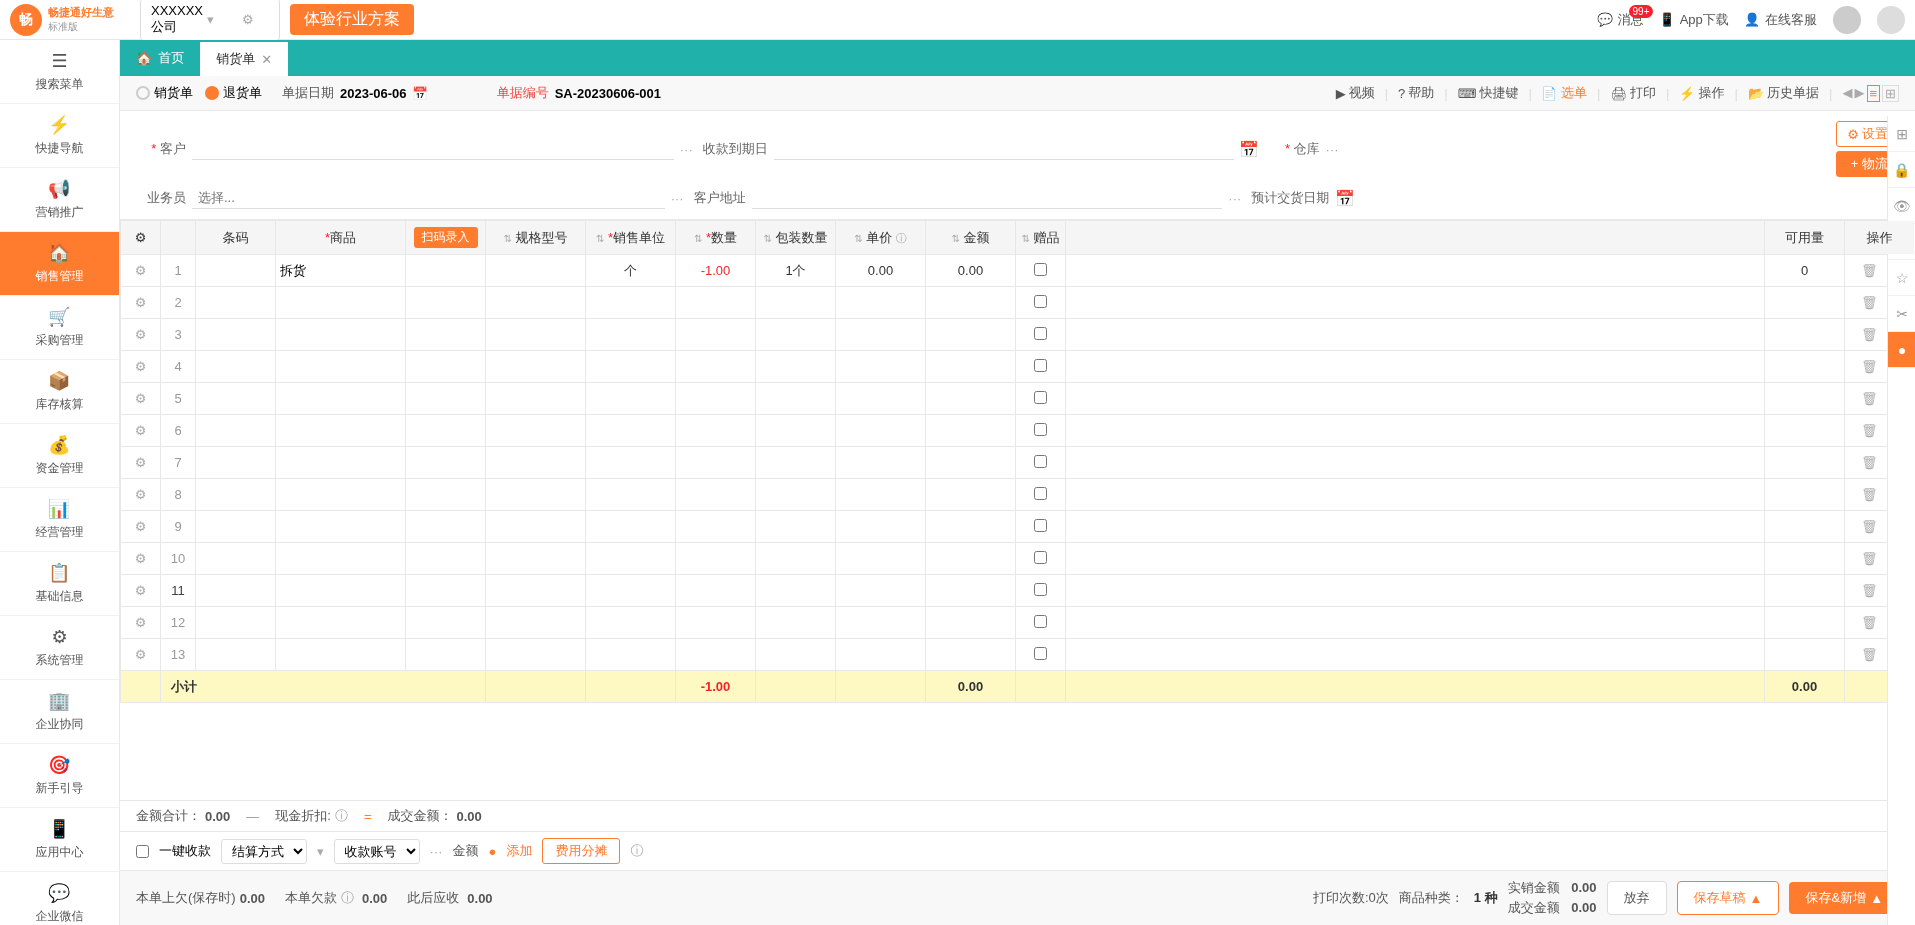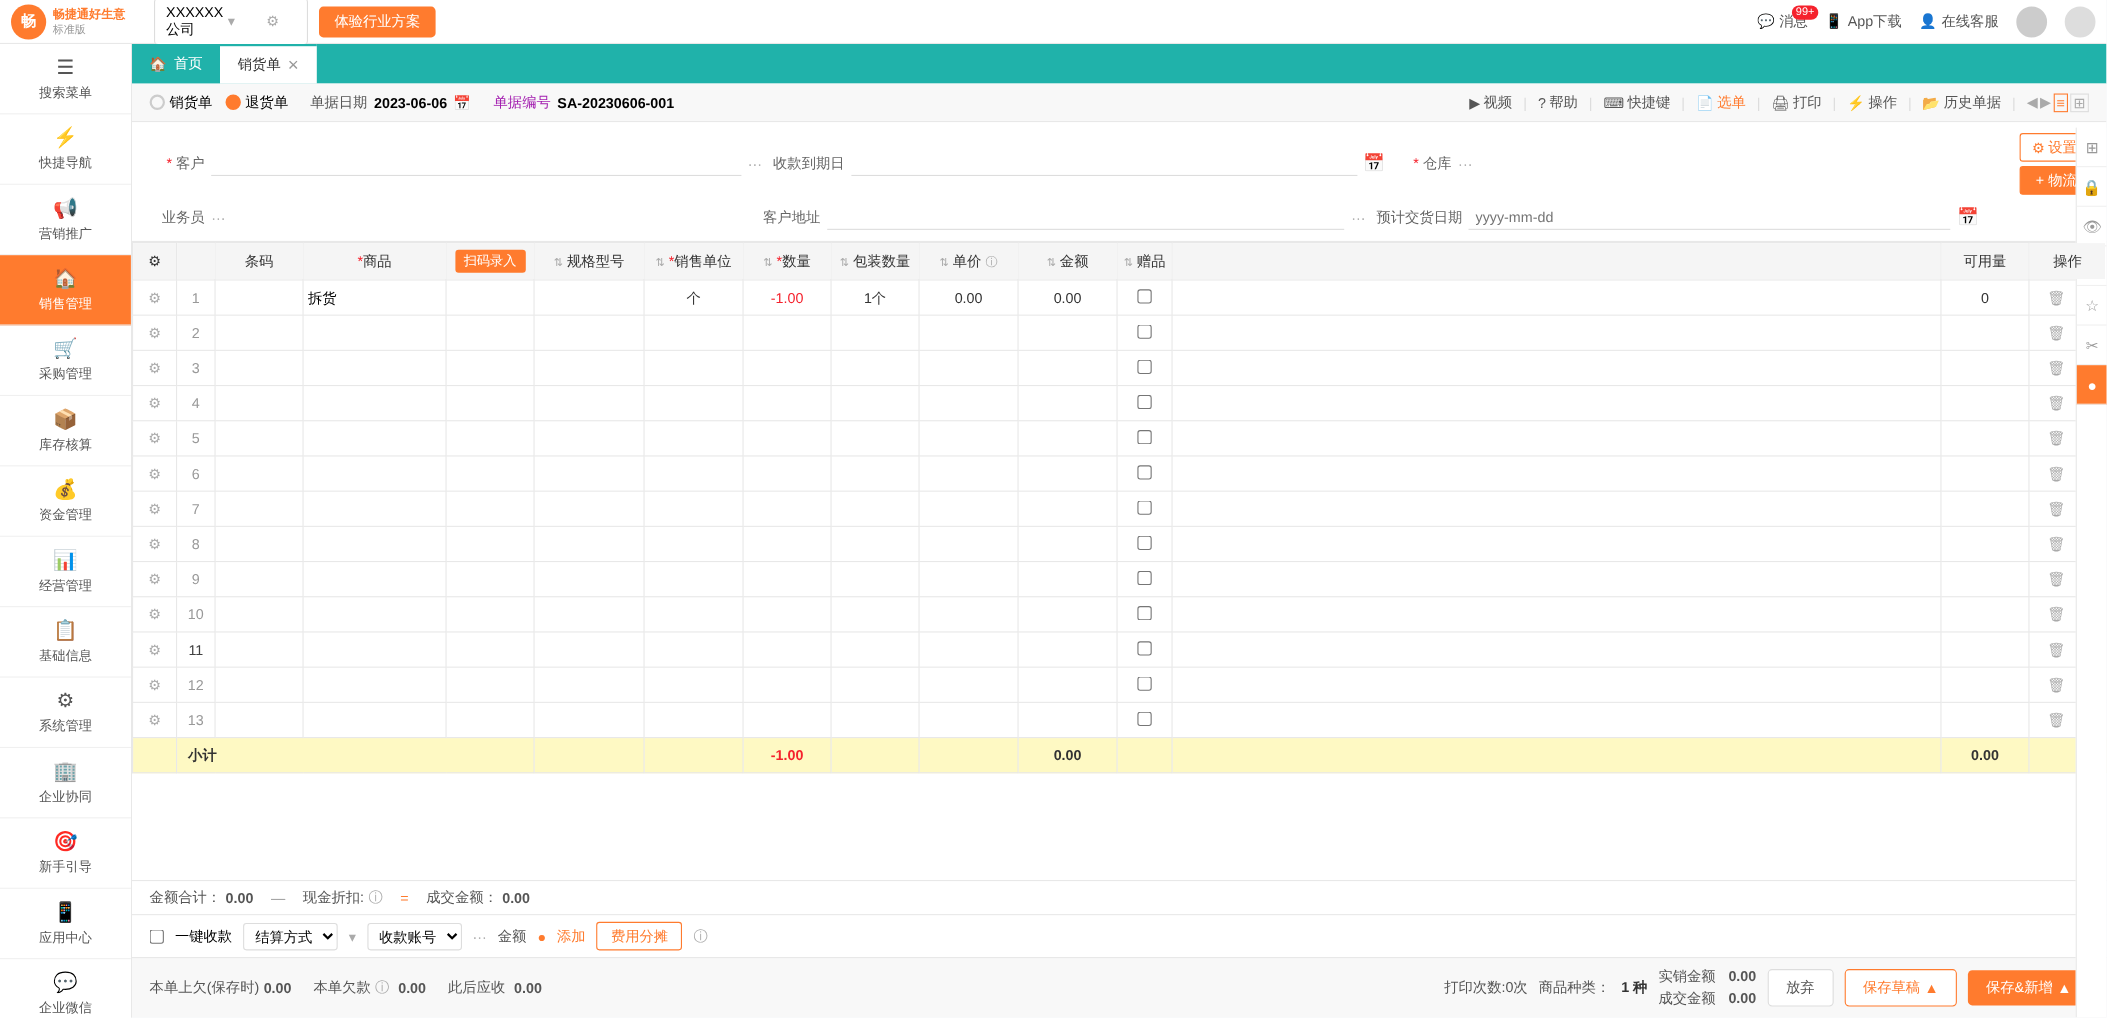--- a/index.html
+++ b/index.html
@@ -31,21 +31,21 @@
     .company-selector {
       display: flex; align-items: center; gap: 4px;
       border: 1px solid #ddd; border-radius: 4px;
       padding: 4px 10px; cursor: pointer; background: #fff;
       min-width: 140px;
     }
     .company-selector span { flex: 1; }
     .trial-btn {
       background: #ff7b2e; color: #fff; border: none;
       border-radius: 4px; padding: 5px 14px; cursor: pointer;
-      font-size: 13px; margin-left: 10px;
+      font-size: 16px; margin-left: 10px;
     }
     .top-right {
       margin-left: auto; display: flex; align-items: center; gap: 16px;
     }
     .msg-btn {
       display: flex; align-items: center; gap: 4px; cursor: pointer; color: #555;
       position: relative;
     }
     .badge {
       background: #f5222d; color: #fff; font-size: 10px;
@@ -374,21 +374,21 @@
           <span class="radio-circle checked"></span>
           <span>退货单</span>
         </label>
       </div>
       <div class="doc-date">
         <span style="color:#555;">单据日期</span>
         <span style="font-weight:bold;">2023-06-06</span>
         <span style="color:#20b2aa;cursor:pointer;">📅</span>
       </div>
       <div class="doc-no">
-        <span style="color:#a21caf;">单据编号</span>
+        <span style="color:#ef4444;margin-left:48px;">单据编号</span>
         <span style="font-weight:bold;">SA-20230606-001</span>
       </div>
       <div class="doc-toolbar">
         <div class="toolbar-btn">
           <span>▶</span>
           <span>视频</span>
         </div>
         <span class="sep">|</span>
         <div class="toolbar-btn">
           <span>?</span>
@@ -451,30 +451,30 @@
             <span>设置</span>
           </button>
           <button class="action-btn primary">
             <span>+ 物流</span>
           </button>
         </div>
       </div>
       <div class="field-row">
         <div class="field-group" style="flex:2;">
           <span class="field-label"><span>业务员</span></span>
+          <input class="field-input" type="text" placeholder="选择..." style="">
           <span class="field-dots">···</span>
         </div>
         <div class="field-group" style="flex:2;">
           <span class="field-label"><span>客户地址</span></span>
           <input class="field-input" type="text" style="">
           <span class="field-dots">···</span>
         </div>
         <div class="field-group" style="flex:2;">
           <span class="field-label"><span>预计交货日期</span></span>
-          <input class="field-input" type="text" placeholder="yyyy-mm-dd" style="">
           <span class="field-calendar">📅</span>
         </div>
         <div style="width:90px;"></div>
       </div>
     </div>
 
 
     <div class="table-container">
       <table>
         <thead>

